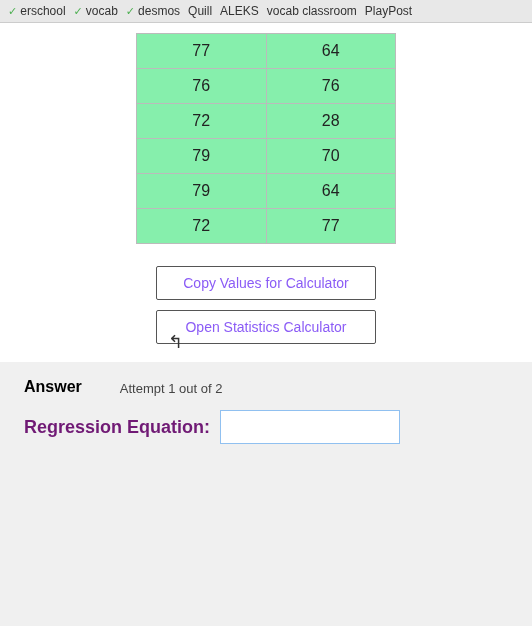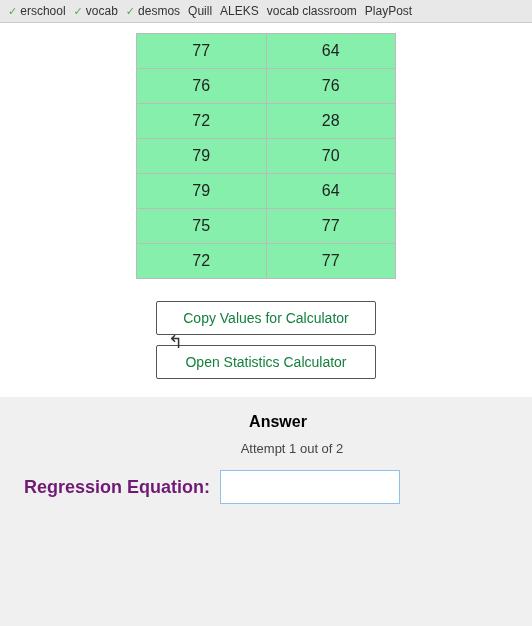--- a/index.html
+++ b/index.html
@@ -77,37 +77,36 @@
       gap: 10px;
       margin: 22px 0 18px 0;
     }
 
     .calc-button {
       background: #fff;
       border: 1px solid #555;
       padding: 8px 24px;
       font-size: 14px;
       cursor: pointer;
-      color: #15803d;
+      color: #8b5cf6;
       border-radius: 2px;
       min-width: 220px;
       text-align: center;
     }
 
     .answer-section {
       padding: 16px 0 0 24px;
       width: 100%;
     }
 
     .answer-label {
       display: flex;
-      align-items: center;
+      align-items: flex-end;
       gap: 10px;
       margin-bottom: 4px;
-      flex-direction: column;
     }
 
     .answer-bold {
       font-weight: bold;
       font-size: 16px;
     }
 
     .answer-sub {
       font-size: 13px;
       color: #444;
@@ -194,24 +193,20 @@
           </tr>
           <tr>
             <td>79</td>
             <td>70</td>
           </tr>
           <tr>
             <td>79</td>
             <td>64</td>
           </tr>
           <tr>
-            <td>75</td>
-            <td>77</td>
-          </tr>
-          <tr>
             <td>72</td>
             <td>77</td>
           </tr>
         </tbody>
     </table>
   </div>
 
   <div class="buttons-section">
     <button class="calc-button">Copy Values for Calculator</button>
     <button class="calc-button">Open Statistics Calculator</button>

